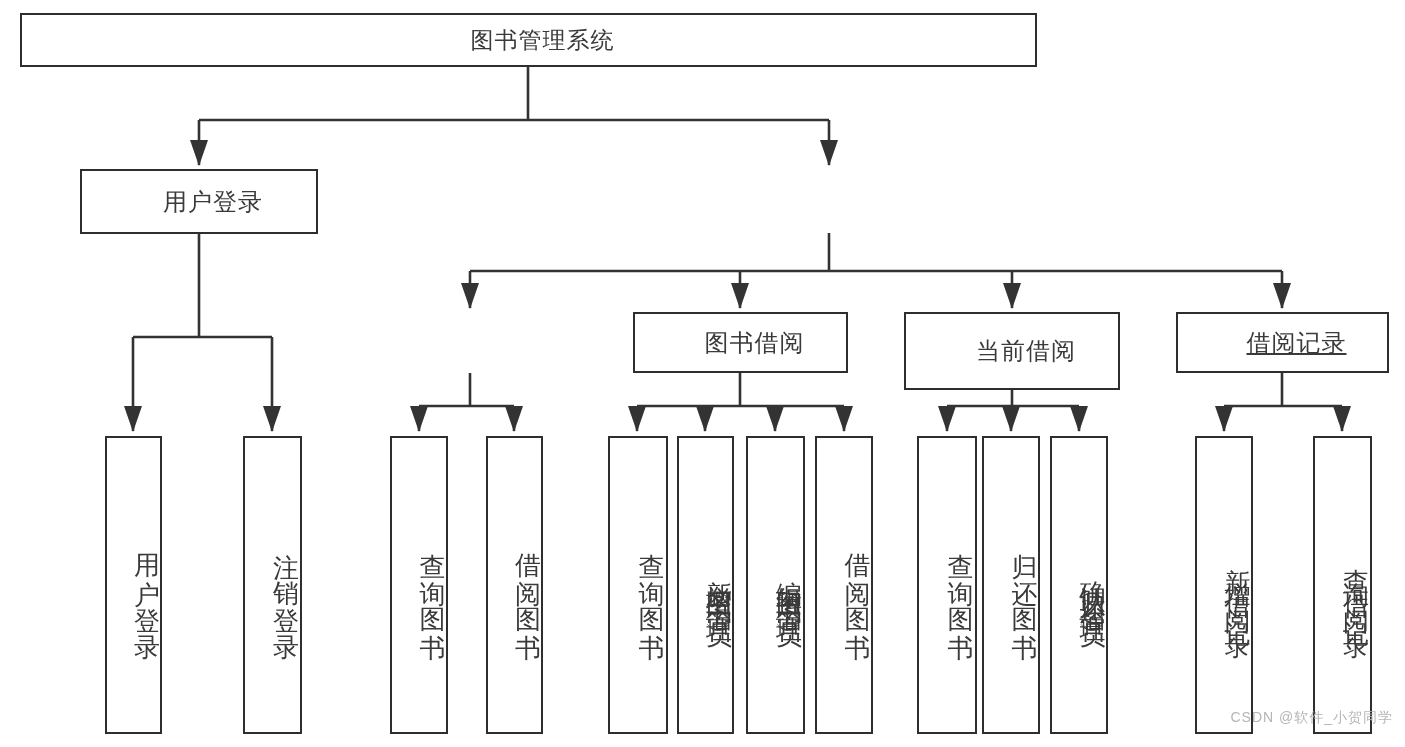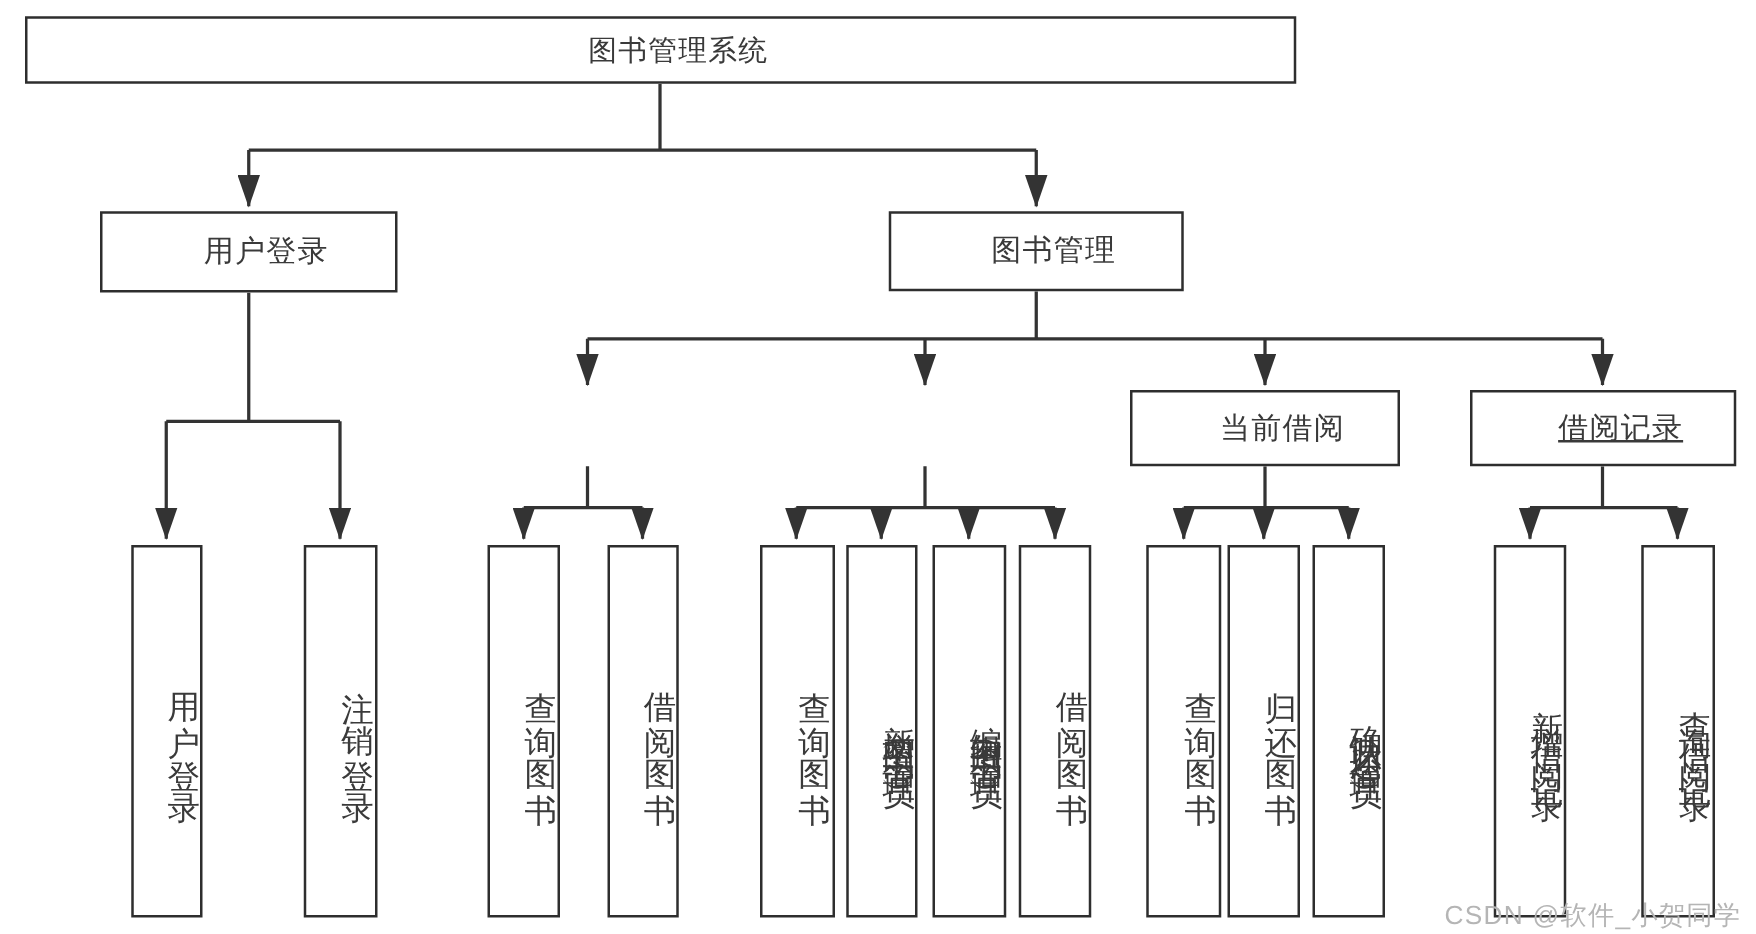--- a/index.html
+++ b/index.html
@@ -51,23 +51,23 @@
     text-orientation: mixed;
     font-size: 26px;
     letter-spacing: 6px;
     padding-top: 4px;
   }
   .leaf.loose  { letter-spacing: 27px; }
   .leaf.medium { letter-spacing: 13px; }
   .watermark {
     position: absolute;
     right: 12px;
-    bottom: 1px;
+    bottom: 20px;
     color: var(--watermark);
-    font-size: 21px;
+    font-size: 14px;
     letter-spacing: 1px;
     white-space: nowrap;
   }
 </style>
 </head>
 <body>
 
 <div class="canvas">
 
   <svg class="connectors" viewBox="0 0 1405 747" xmlns="http://www.w3.org/2000/svg">
@@ -103,23 +103,23 @@
     <path d="M947,406 V431" marker-end="url(#arrow)"></path>
     <path d="M1011,406 V431" marker-end="url(#arrow)"></path>
     <path d="M1079,406 V431" marker-end="url(#arrow)"></path>
     <path d="M1224,406 V431" marker-end="url(#arrow)"></path>
     <path d="M1342,406 V431" marker-end="url(#arrow)"></path>
   </svg>
 
   <div class="node root" style="left:20px; top:13px; width:1017px; height:54px;">图书管理系统</div>
 
   <div class="node" style="left:80px; top:169px; width:238px; height:65px;">用户登录</div>
-  <div class="node" style="left:711px; top:169px; width:236px; height:64px;">图书管理</div>
 
-  <div class="node" style="left:904px; top:312px; width:216px; height:61px;">当前借阅</div>
+  <div class="node" style="left:633px; top:312px; width:215px; height:61px;">图书借阅</div>
+  <div class="node" style="left:904px; top:312px; width:216px; height:78px;">当前借阅</div>
   <div class="node" style="left:1176px; top:312px; width:213px; height:61px;text-decoration:underline;">借阅记录</div>
 
   <div class="node leaf loose" style="left:105px; top:436px; width:57px; height:298px;">用户登录</div>
   <div class="node leaf loose" style="left:243px; top:436px; width:59px; height:298px;">注销登录</div>
 
   <div class="node leaf loose" style="left:390px; top:436px; width:58px; height:298px;">查询图书</div>
   <div class="node leaf loose" style="left:486px; top:436px; width:57px; height:298px;">借阅图书</div>
 
   <div class="node leaf loose" style="left:608px; top:436px; width:60px; height:298px;">查询图书</div>
   <div class="node leaf" style="left:677px; top:436px; width:57px; height:298px;">新增图书（管理员）</div>

